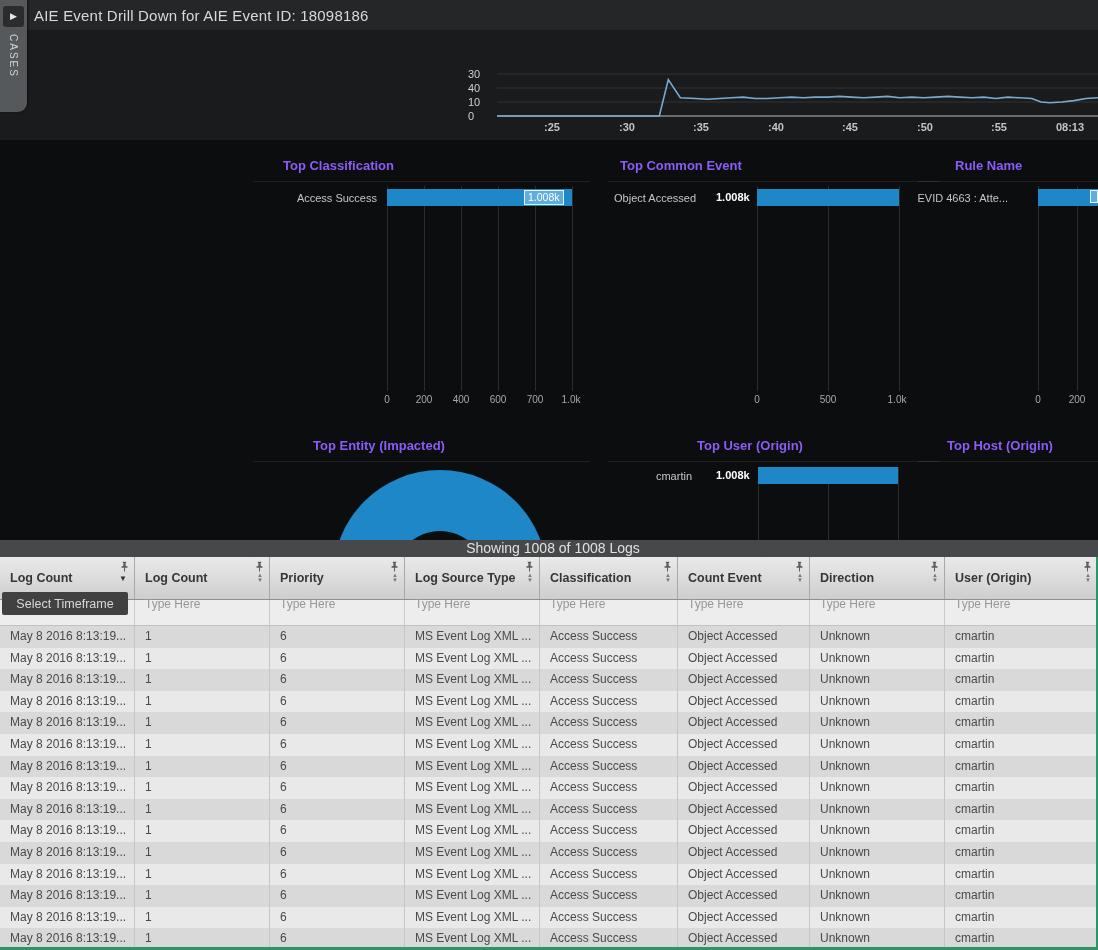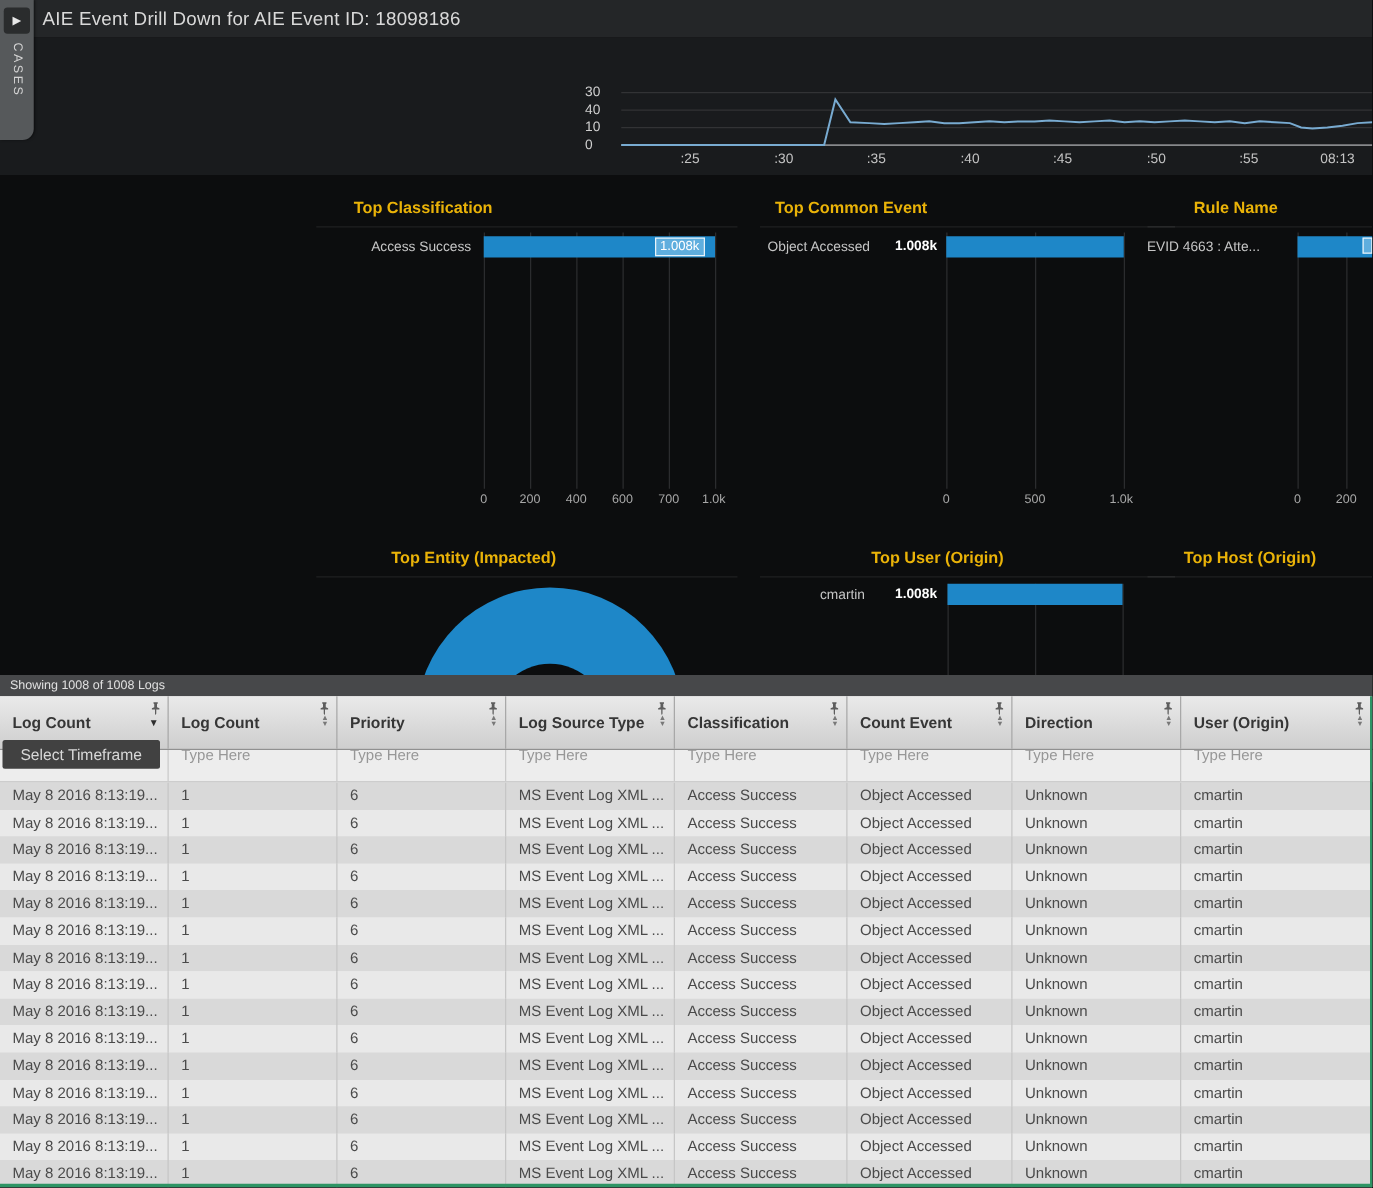--- a/index.html
+++ b/index.html
@@ -14,44 +14,44 @@
 
   .cases-tab { position:absolute; top:0; left:0; width:27px; height:112px; background:#56595b;
                border-radius:0 0 9px 0; z-index:6; box-shadow:1px 0 2px rgba(0,0,0,.5); }
   .play-btn { position:absolute; top:6px; left:3px; width:21px; height:21px; background:#2a2c2d;
               border-radius:3px; color:#e8e8e8; font-size:9px; line-height:21px; text-align:center; }
   .cases-label { position:absolute; top:34px; left:8px; writing-mode:vertical-rl; color:#d4d4d4;
                  font-size:10px; letter-spacing:2px; }
 
   
   .tl-y { position:absolute; width:24px; font-size:11px; color:#cfcfcf; }
-  .tl-x { position:absolute; top:121px; transform:translateX(-50%); font-size:11px; color:#c4c4c4; font-weight:normal; }
+  .tl-x { position:absolute; top:121px; transform:translateX(-50%); font-size:11px; color:#c4c4c4; font-weight:bold; }
   #timeline-svg { position:absolute; left:440px; top:60px; }
 
   
   .charts { position:absolute; top:140px; left:0; width:1098px; height:400px; background:#0c0d0e; }
-  .chart-title { position:absolute; font-size:13px; font-weight:bold; color:#eab308; white-space:nowrap; }
+  .chart-title { position:absolute; font-size:13px; font-weight:bold; color:#8b5cf6; white-space:nowrap; }
   .panel-sep { position:absolute; height:1px; background:rgba(255,255,255,0.08); }
   .cat-label { position:absolute; font-size:11px; color:#c6c6c6; text-align:right; white-space:nowrap;
                overflow:hidden; text-overflow:ellipsis; }
   .vgrid { position:absolute; width:1px; background:#2b2c2e; }
   .hbar { position:absolute; height:17px; background:#1e87c8; }
   .xtick { position:absolute; transform:translateX(-50%); font-size:10px; color:#a8a8a8; }
   .bar-value { position:absolute; font-size:11px; font-weight:bold; color:#fff; }
   .value-highlight { position:absolute; font-size:10.5px; color:#fff; background:rgba(150,205,240,.55);
                      border:1px solid rgba(255,255,255,.85); padding:0 3px; line-height:13px; }
   .donut-outer { position:absolute; left:333px; top:470px; width:214px; height:214px;
                  border-radius:50%; background:#1e87c8; z-index:1; }
   .donut-hole { position:absolute; left:394px; top:531px; width:92px; height:92px;
                 border-radius:50%; background:#0c0d0e; z-index:2; }
 
   
   .table-section { position:absolute; top:540px; left:0; width:1098px; height:410px; background:#e9e9e9; z-index:10; }
   .status-bar { position:absolute; top:0; left:0; width:1098px; height:17px; background:#47484a;
-                color:#e0e0e0; font-size:10px; line-height:17px; padding-left:8px; }
+                color:#e0e0e0; font-size:14px; line-height:17px; padding-left:8px;text-align:center; }
   .thead { position:absolute; top:17px; left:0; width:1098px; height:43px; display:flex;
            background:linear-gradient(#eaeaea,#cecece); border-bottom:1px solid #909090; }
   .th { position:relative; display:flex; align-items:center; padding:2px 20px 2px 10px;
         border-right:1px solid #a8a8a8; color:#363636; font-size:12.5px; font-weight:bold; line-height:14px; }
   .pin { position:absolute; top:4px; right:5px; width:9px; height:12px; fill:#5d5d5d; }
   .sort-both { position:absolute; right:6px; top:50%; transform:translateY(-50%); color:#787878;
                font-size:6px; line-height:5px; text-align:center; }
   .sort-both span { display:block; }
   .sort-desc { position:absolute; right:7px; top:50%; transform:translateY(-42%); color:#2e2e2e; font-size:8px; }
   .c0{width:135px;} .c1{width:135px;} .c2{width:135px;} .c3{width:135px;}

